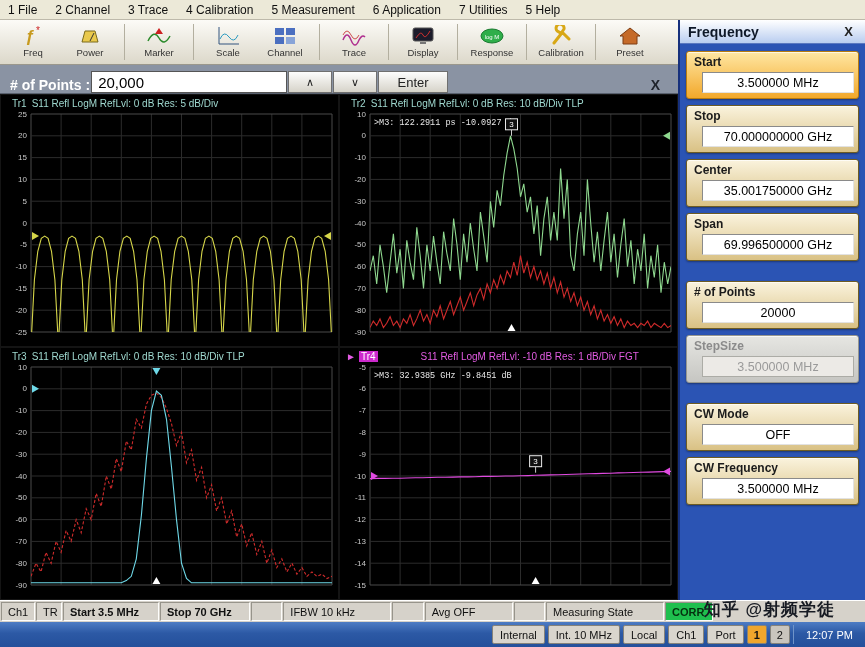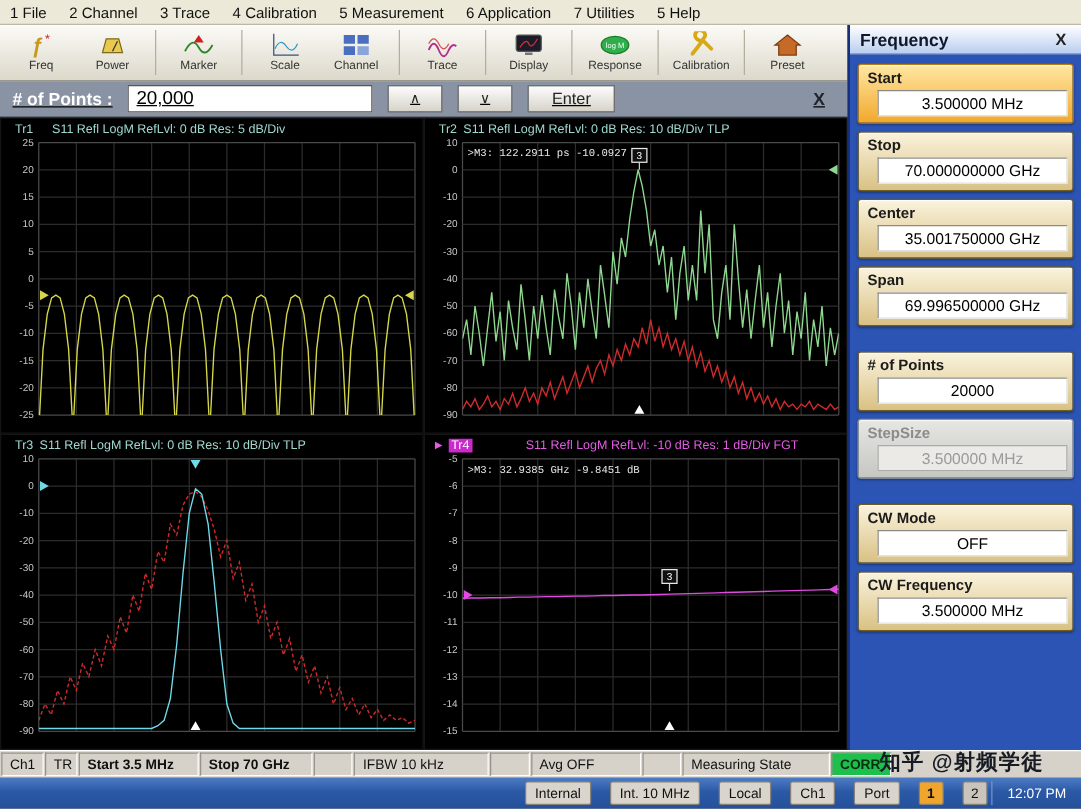--- a/index.html
+++ b/index.html
@@ -10,21 +10,21 @@
   .menu-item { cursor:pointer; white-space:nowrap; }
 
   #main-row { display:flex; height:580px; }
   #left-col { width:678px; display:flex; flex-direction:column; }
 
   #toolbar { height:46px; background:linear-gradient(#fcfbf7,#dcd8ca); border-bottom:1px solid #9a978c; display:flex; align-items:center; padding:0 8px; gap:7px; }
   .tool { width:50px; display:flex; flex-direction:column; align-items:center; gap:0; font-size:9.5px; color:#333; cursor:pointer; }
   .tool .ticon svg { width:26px; height:22px; display:block; }
   .tool-sep { width:1px; height:36px; background:#b3af9f; margin:0 2px; }
 
-  #entry-bar { height:30px; background:#8a93a3; border-bottom:1px solid #59616f; display:flex; align-items:center; padding:0 10px; gap:12px;text-decoration:underline; }
+  #entry-bar { height:30px; background:#8a93a3; border-bottom:1px solid #59616f; display:flex; align-items:flex-end; padding:0 10px; gap:1px; }
   #entry-label { color:#fff; font-size:14px; font-weight:bold; white-space:nowrap; }
   #entry-input { width:196px; height:22px; font-size:15px; padding:0 6px; border:1px solid #555; background:#fff; color:#000; font-family:"Liberation Sans",sans-serif; }
   .entry-btn { width:44px; height:22px; background:linear-gradient(#fdfdfd,#d6d3c9); border:1px solid #6f6f6f; font-size:11px; color:#222; display:flex; align-items:center; justify-content:center; cursor:pointer; }
   #entry-enter { width:70px; font-size:13px; }
   #entry-close { margin-left:auto; color:#20242c; font-weight:bold; font-size:14px; padding:0 8px; cursor:pointer; }
 
   #plot-area { flex:1; background:#000; display:grid; grid-template-columns:1fr 1fr; grid-template-rows:1fr 1fr; }
   .quadrant { position:relative; display:flex; flex-direction:column; border:1px solid #141414; }
   .plot-header { height:15px; font-size:10px; display:flex; align-items:center; gap:3px; padding:2px 4px 0 6px; white-space:nowrap; overflow:hidden; }
   .hdr-trace { padding:0 2px; }
@@ -185,21 +185,21 @@
         <div class="entry-btn" id="entry-down">∨</div>
         <div class="entry-btn" id="entry-enter">Enter</div>
         <div id="entry-close">X</div>
       </div>
 
       <div id="plot-area">
         <div class="quadrant">
           <div class="plot-header">
             <span class="hdr-arrow" style="color: rgb(227, 92, 227);"></span>
             <span class="hdr-trace" style="color: rgb(159, 216, 207);">Tr1</span>
-            <span class="hdr-text" style="color: rgb(159, 216, 207); margin-left: 10px;">S11 Refl LogM RefLvl: 0 dB Res: 5 dB/Div</span>
+            <span class="hdr-text" style="color: rgb(159, 216, 207);">S11 Refl LogM RefLvl: 0 dB Res: 5 dB/Div</span>
           </div>
           <svg class="plot-svg" viewBox="0 0 337 236" preserveAspectRatio="none">
               <defs>
                 <clipPath id="cp0">
                   <rect x="30" y="4" width="301" height="218"></rect>
                 </clipPath>
               </defs>
               <line x1="30.0" y1="4" x2="30.0" y2="222" stroke="#4a4a4a"></line>
               <line x1="60.1" y1="4" x2="60.1" y2="222" stroke="#2c2c2c"></line>
               <line x1="90.2" y1="4" x2="90.2" y2="222" stroke="#2c2c2c"></line>
@@ -461,21 +461,21 @@
       <div class="sseg" style="flex: 1 1 0%;"></div>
       <div class="sseg" style="width: 88px; flex: 0 0 auto;">Avg OFF</div>
       <div class="sseg" style="flex: 1 1 0%;"></div>
       <div class="sseg" style="width: 118px; flex: 0 0 auto;">Measuring State</div>
       <div class="sseg green" style="width: 48px; flex: 0 0 auto;">CORR</div>
       <div class="sfill"></div>
     </div>
 
   <div id="taskbar">
     <div class="tb-spacer"></div>
-    <span id="tb-cells" style="display:flex;align-items:center;gap:12px;">
+    <span id="tb-cells" style="display:flex;align-items:center;">
         <div class="tcell">Internal</div>
         <div class="tcell">Int. 10 MHz</div>
         <div class="tcell">Local</div>
         <div class="tcell">Ch1</div>
         <div class="tcell">Port</div>
         <div class="tcell port1">1</div>
         <div class="tcell port2">2</div>
       </span>
     <div id="tb-clock">12:07 PM</div>
   </div>

